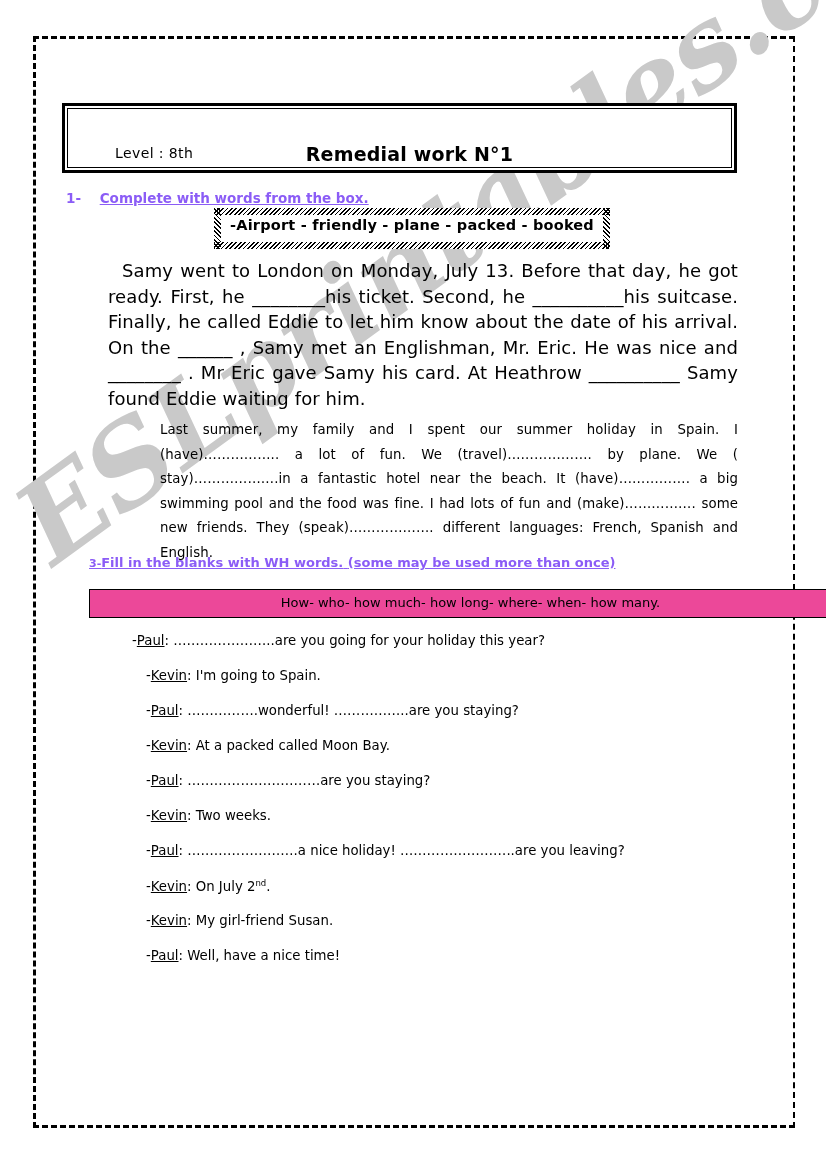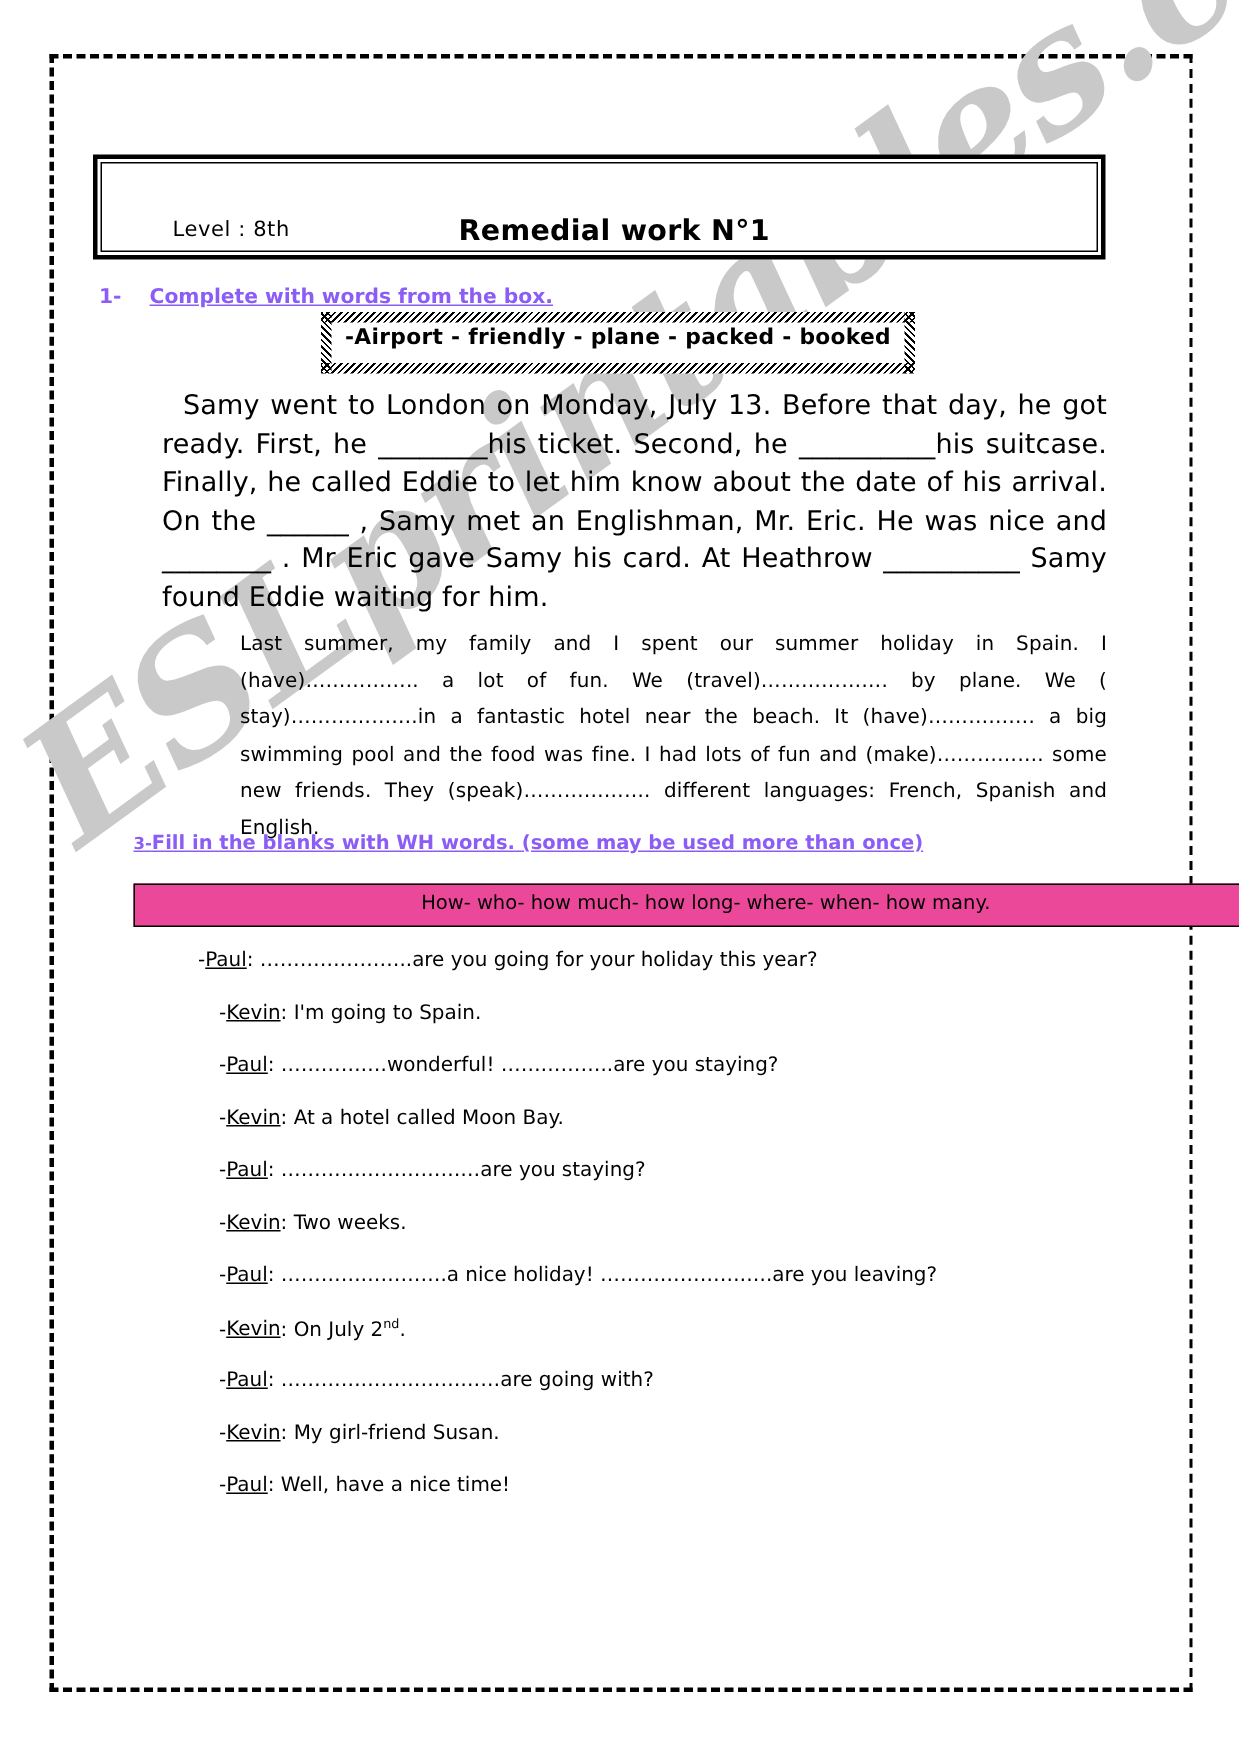--- a/index.html
+++ b/index.html
@@ -276,23 +276,22 @@
   </div>
 
   <div class="whbox">
     <div class="whbox-text hand">How- who- how much- how long- where- when- how many.</div>
   </div>
 
   <div class="dialogue hand" id="dialogue-list">
       <div class="dia-line"><span>-</span><span class="dia-name">Paul</span><span>: …………………..are you going for your holiday this year?</span></div>
       <div class="dia-line indent"><span>-</span><span class="dia-name">Kevin</span><span>: I'm going to Spain.</span></div>
       <div class="dia-line indent"><span>-</span><span class="dia-name">Paul</span><span>: …………….wonderful! ……………..are you staying?</span></div>
-      <div class="dia-line indent"><span>-</span><span class="dia-name">Kevin</span><span>: At a hotel called Moon Bay.</span></div>
+      <div class="dia-line indent"><span>-</span><span class="dia-name">Kevin</span><span>: At a packed called Moon Bay.</span></div>
       <div class="dia-line indent"><span>-</span><span class="dia-name">Paul</span><span>: …………………………are you staying?</span></div>
       <div class="dia-line indent"><span>-</span><span class="dia-name">Kevin</span><span>: Two weeks.</span></div>
       <div class="dia-line indent"><span>-</span><span class="dia-name">Paul</span><span>: …………………….a nice holiday! ……………………..are you leaving?</span></div>
       <div class="dia-line indent"><span>-</span><span class="dia-name">Kevin</span><span>: On July 2</span><sup class="ord">nd</sup><span>.</span></div>
-      <div class="dia-line indent"><span>-</span><span class="dia-name">Paul</span><span>: ……………………………are going with?</span></div>
       <div class="dia-line indent"><span>-</span><span class="dia-name">Kevin</span><span>: My girl-friend Susan.</span></div>
       <div class="dia-line indent"><span>-</span><span class="dia-name">Paul</span><span>: Well, have a nice time!</span></div>
     </div>
 
 </div>
 
 </body></html>

